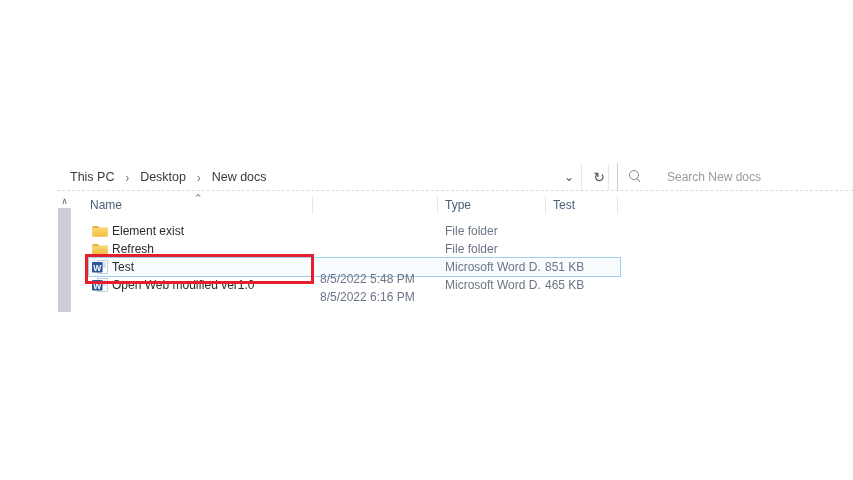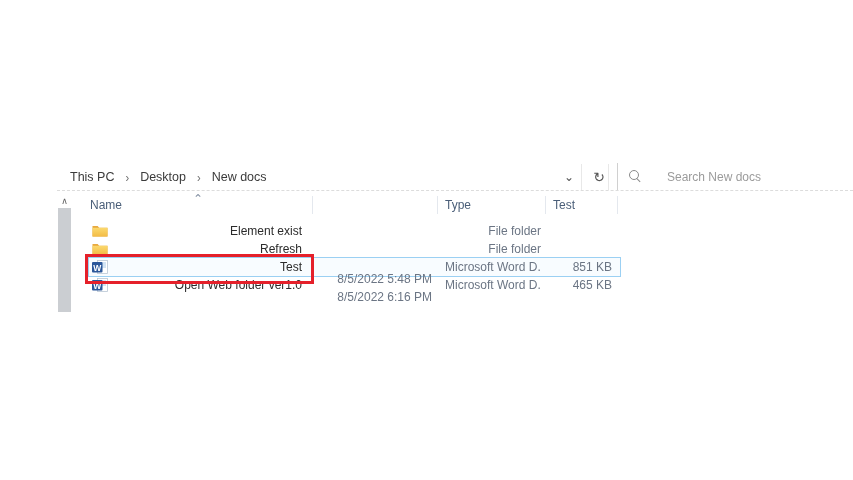--- a/index.html
+++ b/index.html
@@ -46,26 +46,26 @@
   .h-date{left:320px;width:110px;}
   .h-type{left:445px;width:95px;}
   .h-size{left:553px;width:60px;}
   .sort-caret{position:absolute;left:193px;top:-2px;color:#8894a6;font-size:12px;line-height:12px;}
   .hsep{position:absolute;top:1px;height:18px;width:0;border-left:1px solid #e4e8ee;}
   .hsep-1{left:312px;} .hsep-2{left:437px;} .hsep-3{left:545px;} .hsep-4{left:617px;}
   
   .filelist{position:absolute;left:0;top:222px;width:853px;font-size:12px;}
   .frow{position:absolute;left:80px;width:560px;height:18px;line-height:18px;cursor:default;}
   .r0{top:0;} .r1{top:18px;} .r2{top:36px;} .r3{top:54px;}
-  .cell{position:absolute;top:0;height:18px;line-height:18px;white-space:nowrap;overflow:hidden;text-align:right;}
+  .cell{position:absolute;top:0;height:18px;line-height:18px;white-space:nowrap;overflow:hidden;}
   .c-icon{left:12px;top:2px;width:16px;height:14px;}
   .c-name{left:32px;width:190px;color:#2b2b2b;}
   .c-date{left:240px;width:112px;color:#6b7584;margin-top:48px;}
   .c-type{left:365px;width:96px;color:#6b7584;}
-  .c-size{left:465px;width:67px;color:#6b7584;text-align:right;}
+  .c-size{left:465px;width:67px;color:#6b7584;text-align:left;}
   
   .selection{position:absolute;left:88px;top:257px;width:531px;height:18px;
     border:1px solid #9bd0f3;background:#f8fcff;}
   
   .annotation{position:absolute;left:85px;top:254px;width:223px;height:24px;
     border:3px solid #e5202a;background:transparent;z-index:5;}
   .icon-svg{display:block;width:16px;height:14px;}
 </style>
 </head>
 <body>
@@ -175,21 +175,21 @@
       <span class="cell c-icon">
         <svg class="icon-svg" viewBox="0 0 16 14">
           <rect x="5.5" y="0.5" width="10" height="13" fill="#fff" stroke="#b9c6d4" stroke-width="0.8"></rect>
           <line x1="7.5" y1="3" x2="14" y2="3" stroke="#9cc3e5" stroke-width="0.9"></line>
           <line x1="7.5" y1="5" x2="14" y2="5" stroke="#9cc3e5" stroke-width="0.9"></line>
           <line x1="7.5" y1="7" x2="14" y2="7" stroke="#9cc3e5" stroke-width="0.9"></line>
           <rect x="0" y="2" width="10.5" height="10.5" rx="1" fill="#2b579a"></rect>
           <text x="5.2" y="10.6" fill="#fff" font-size="8.5" font-weight="bold" font-family="Liberation Sans, sans-serif" text-anchor="middle">W</text>
         </svg>
       </span>
-      <span class="cell c-name">Open Web folder ver1.0</span>
+      <span class="cell c-name">Open Web modified ver1.0</span>
       <span class="cell c-type">Microsoft Word D...</span>
       <span class="cell c-size">465 KB</span>
     </div>
 
   </div>
 
   <div class="annotation"></div>
 
 </div>
 

